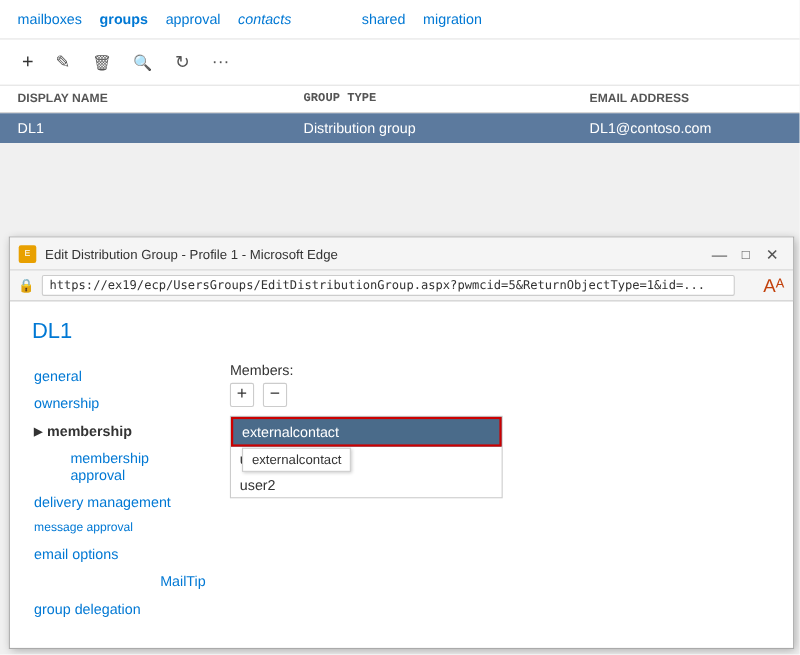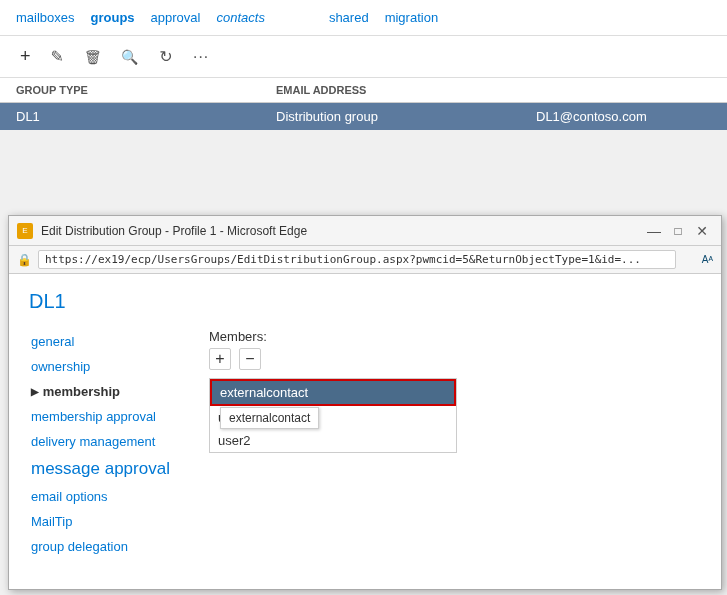--- a/index.html
+++ b/index.html
@@ -20,21 +20,22 @@
 <div style="background:#fff; padding:8px 16px; border-bottom:1px solid #ddd; display:flex; gap:12px; align-items:center;">
   <button style="border:none; background:none; cursor:pointer; font-size:18px; color:#333; padding:2px 4px;">+</button>
   <button style="border:none; background:none; cursor:pointer; font-size:16px; color:#555; padding:2px 4px;">✎</button>
   <button style="border:none; background:none; cursor:pointer; font-size:14px; color:#555; padding:2px 4px;">🗑</button>
   <button style="border:none; background:none; cursor:pointer; font-size:14px; color:#555; padding:2px 4px;">🔍</button>
   <button style="border:none; background:none; cursor:pointer; font-size:16px; color:#555; padding:2px 4px;">↻</button>
   <button style="border:none; background:none; cursor:pointer; font-size:16px; color:#555; padding:2px 4px;">···</button>
 </div>
 
 <div style="background:#fff; padding:6px 16px; display:flex; border-bottom:1px solid #ccc;">
-  <div style="flex:0 0 260px; font-size:11px; font-weight:600; color:#555; text-transform:uppercase;">GROUP TYPE</div>
+  <div style="flex:0 0 260px; font-size:11px; font-weight:600; color:#555; text-transform:uppercase; display:flex; align-items:center; gap:4px; cursor:pointer;">DISPLAY NAME</div>
+  <div style="flex:0 0 260px; font-size:11px; font-weight:600; color:#555; text-transform:uppercase;font-family:Liberation Mono, monospace;">GROUP TYPE</div>
   <div style="flex:1; font-size:11px; font-weight:600; color:#555; text-transform:uppercase;">EMAIL ADDRESS</div>
 </div>
 
 <div style="background:#5c7a9e; padding:6px 16px; display:flex; align-items:center;">
   <div style="flex:0 0 260px; color:#fff; font-size:13px;">DL1</div>
   <div style="flex:0 0 260px; color:#fff; font-size:13px;">Distribution group</div>
   <div style="flex:1; color:#fff; font-size:13px;">DL1@contoso.com</div>
 </div>
 
 <div style="position:absolute; top:215px; left:8px; width:714px; height:375px; background:#fff; border:1px solid #aaa; box-shadow:2px 2px 8px rgba(0,0,0,0.3);">
@@ -45,40 +46,40 @@
     <div style="display:flex; gap:2px; margin-left:auto;">
       <button style="width:22px; height:22px; border:none; background:none; cursor:pointer; font-size:14px; color:#555;">—</button>
       <button style="width:22px; height:22px; border:none; background:none; cursor:pointer; font-size:12px; color:#555;">□</button>
       <button style="width:22px; height:22px; border:none; background:none; cursor:pointer; font-size:14px; color:#555;">✕</button>
     </div>
   </div>
 
   <div style="background:#f5f5f5; border-bottom:1px solid #ccc; padding:3px 8px; display:flex; align-items:center; gap:6px; height:28px;">
     <span style="font-size:12px; color:#555;">🔒</span>
     <div style="font-size:11px; color:#333; flex:1; font-family:monospace; background:#fff; border:1px solid #ccc; padding:2px 6px; border-radius:2px; white-space:nowrap; overflow:hidden; text-overflow:ellipsis;">https://ex19/ecp/UsersGroups/EditDistributionGroup.aspx?pwmcid=5&amp;ReturnObjectType=1&amp;id=...</div>
-    <span style="font-size:10px; color:#0c4a6e; margin-left:20px;">Aᴬ</span>
+    <span style="font-size:17px; color:#c2410c; margin-left:20px;">Aᴬ</span>
   </div>
 
   <div style="padding:16px 20px; height:calc(100% - 58px); display:flex; flex-direction:column;">
     <div style="font-size:20px; color:#0078d4; margin-bottom:16px; font-weight:400;">DL1</div>
 
     <div style="display:flex; flex:1;">
 
       <div style="width:160px; flex-shrink:0;">
         <div style="padding:5px 2px; font-size:13px; color:#0078d4; cursor:pointer;">general</div>
         <div style="padding:5px 2px; font-size:13px; color:#0078d4; cursor:pointer;">ownership</div>
         <div style="padding:5px 2px; font-size:13px; color:#333; font-weight:600; cursor:pointer; display:flex; align-items:center; gap:4px;">
           <span style="font-size:10px; color:#333;">▶</span>
           <span>membership</span>
         </div>
-        <div style="padding:5px 2px; font-size:13px; color:#0078d4; cursor:pointer;">membership approval</div>
+        <div style="padding:5px 2px; font-size:13px; color:#0078d4; cursor:pointer;margin-left:33px;">membership approval</div>
         <div style="padding:5px 2px; font-size:13px; color:#0078d4; cursor:pointer;">delivery management</div>
-        <div style="padding:5px 2px; font-size:17px; color:#0078d4; cursor:pointer;">message approval</div>
+        <div style="padding:5px 2px; font-size:11px; color:#0078d4; cursor:pointer;">message approval</div>
         <div style="padding:5px 2px; font-size:13px; color:#0078d4; cursor:pointer;">email options</div>
-        <div style="padding:5px 2px; font-size:13px; color:#0078d4; cursor:pointer;">MailTip</div>
+        <div style="padding:5px 2px; font-size:13px; color:#0078d4; cursor:pointer;text-align:right;">MailTip</div>
         <div style="padding:5px 2px; font-size:13px; color:#0078d4; cursor:pointer;">group delegation</div>
       </div>
 
       <div style="flex:1; padding-left:20px;">
         <div style="font-size:13px; color:#333; margin-bottom:4px;">Members:</div>
         <div style="display:flex; gap:8px; margin-bottom:8px;">
           <button style="width:22px; height:22px; border:1px solid #ccc; background:#fff; cursor:pointer; font-size:16px; color:#333; display:flex; align-items:center; justify-content:center; border-radius:2px;">+</button>
           <button style="width:22px; height:22px; border:1px solid #ccc; background:#fff; cursor:pointer; font-size:16px; color:#333; display:flex; align-items:center; justify-content:center; border-radius:2px;">−</button>
         </div>
 

